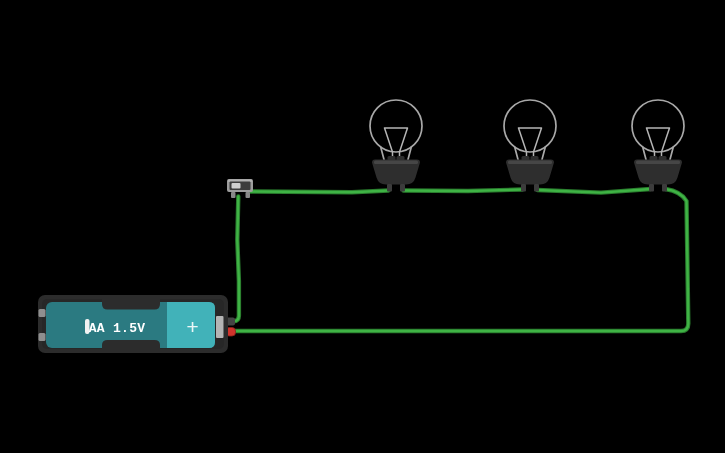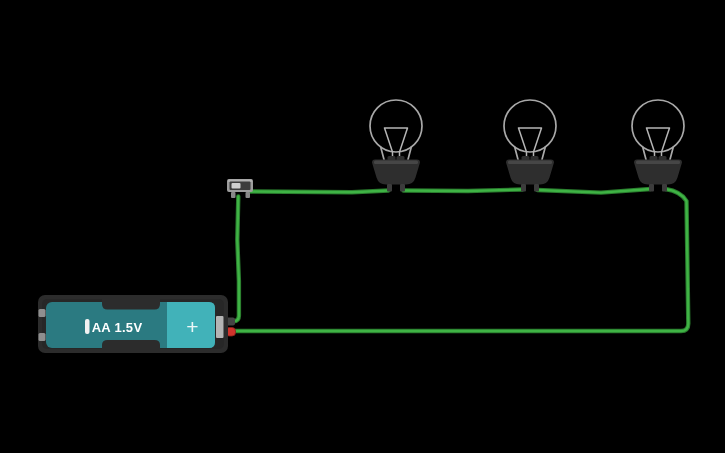--- a/index.html
+++ b/index.html
@@ -1,19 +1,19 @@
 <!DOCTYPE html>
 <html style="--background: #000000; --wire-core: #3fb345; --wire-edge: #2a7d2e; --holder: #2c2c2c; --battery-body: #2b7a81; --battery-cap: #41b2b9; --terminal-red: #d0342c; --switch-body: #9c9c9c; --bulb-base: #2e2e2e; --glass: #a8a8a8;"><head>
 <meta charset="utf-8">
 <style>
   html,body{margin:0;padding:0;background:#000;}
   .canvas{
     position:relative;width:725px;height:453px;overflow:hidden;
     background:var(--background,#000);
-    font-family:Liberation Sans, sans-serif;
+    font-family:Liberation Mono, monospace;
     border-radius:19px;
   }
   .canvas svg{position:absolute;overflow:visible;}
   .wire-edge{fill:none;stroke:var(--wire-edge,#2a7d2e);stroke-width:4.4;stroke-linecap:round;stroke-linejoin:round;}
   .wire-core{fill:none;stroke:var(--wire-core,#3fb345);stroke-width:2.4;stroke-linecap:round;stroke-linejoin:round;}
   .glass{fill:none;stroke:var(--glass,#a8a8a8);stroke-width:1.7;stroke-linecap:round;}
   .filament{fill:none;stroke:#b5b5b5;stroke-width:1.5;stroke-linejoin:round;stroke-linecap:round;}
   .bulb-base{fill:var(--bulb-base,#2e2e2e);}
   .bulb-pin{fill:#3c3c3c;}
   .battery-label{font-size:13px;font-weight:700;fill:#ffffff;letter-spacing:.3px;}

